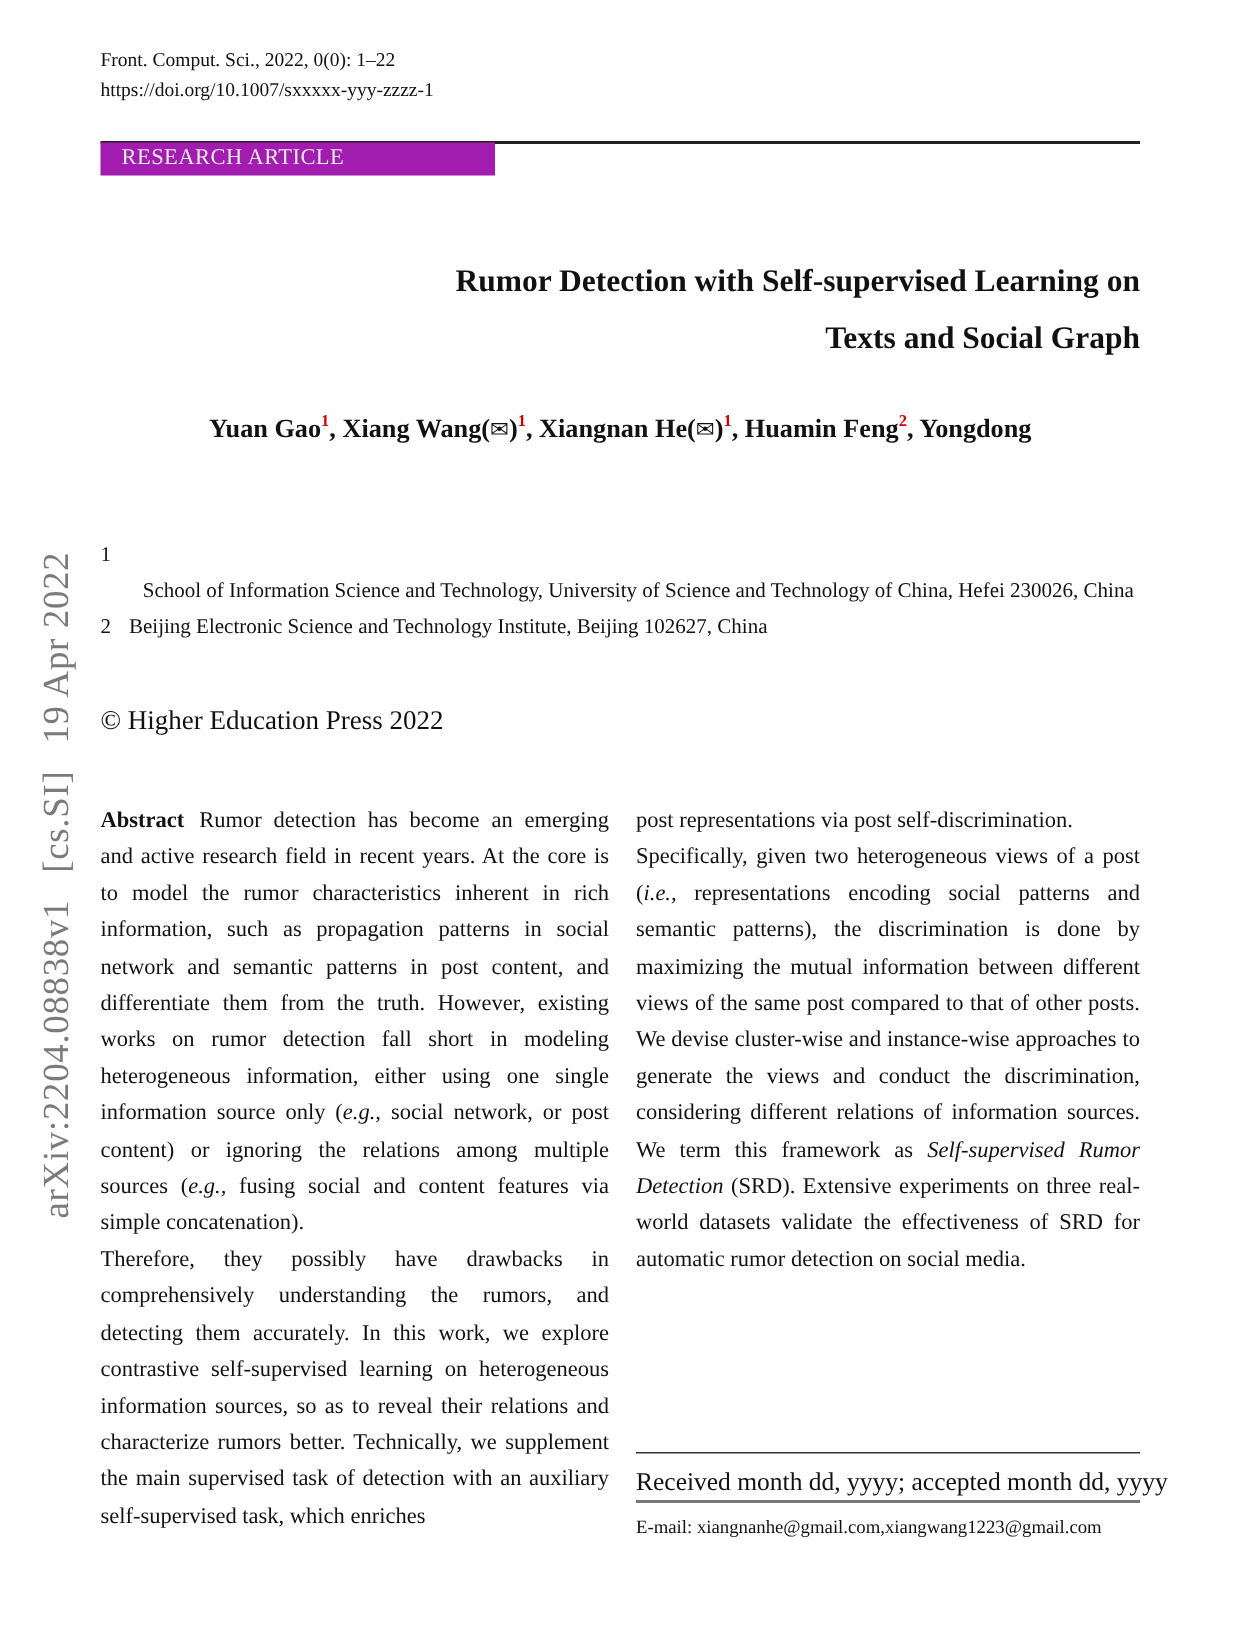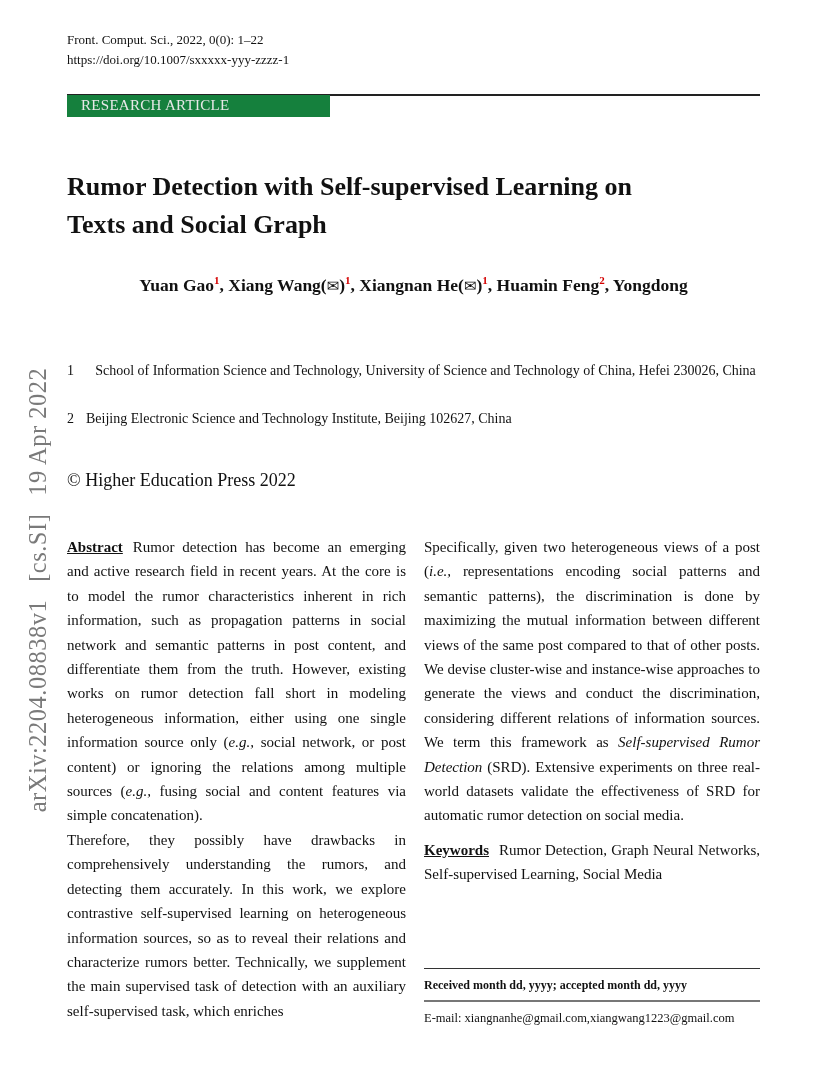--- a/index.html
+++ b/index.html
@@ -5,51 +5,51 @@
   html, body { margin: 0; padding: 0; background: #ffffff; }
   body {
     width: 827px; height: 1090px; position: relative; overflow: hidden;
     font-family: "Liberation Serif", "DejaVu Serif", serif; color: #111;
   }
   .abs { position: absolute; }
   .journal { left: 67px; top: 30px; font-size: 13px; line-height: 20px; }
   .journal div { white-space: nowrap; }
   .top-rule { left: 67px; top: 94px; width: 693px; height: 1.5px; background: #222; }
   .article-bar {
-    left: 67px; top: 95px; width: 263px; height: 22px; background: #15803d;
+    left: 67px; top: 95px; width: 263px; height: 22px; background: #a21caf;
   }
   .article-bar span {
     color: #e8e8e8; font-size: 15px; letter-spacing: 0.3px; position: absolute; left: 14px; top: 2px;
   }
   .title {
-    left: 67px; width: 693px; top: 168px; text-align: left;
-    font-weight: bold; font-size: 26px; line-height: 38px;
+    left: 67px; width: 693px; top: 168px; text-align: right;
+    font-weight: bold; font-size: 21px; line-height: 38px;
   }
   .authors {
     left: 67px; width: 693px; top: 270px; text-align: center;
     font-weight: bold; font-size: 17.5px; line-height: 30px;
   }
   .authors sup { color: #d40000; font-size: 11px; vertical-align: 7px; line-height: 0; }
   .envelope { font-weight: normal; font-size: 15px; }
   .affil { font-size: 14px; line-height: 22px; }
   .affil1 { left: 67px; width: 693px; top: 360px; }
   .affil1 .num { position: absolute; left: 0; top: 0; }
-  .affil1 .txt { display: block; padding-left: 24px; text-align: justify; text-align-last: center; }
+  .affil1 .txt { display: block; padding-left: 24px; text-align: justify; text-align-last: center; margin-top: 24px; }
   .affil2 { left: 67px; width: 693px; top: 408px; text-align: left; }
   .affil2 .num { margin-right: 12px; }
   .copyright { left: 67px; top: 470px; font-size: 18px; }
   .col { font-size: 15px; line-height: 24.4px; text-align: justify; }
   .col-left { left: 67px; width: 339px; top: 535px; }
   .col-right { left: 424px; width: 336px; top: 535px; }
   .col p { margin: 0; }
-  .lbl { font-weight: bold; margin-right: 10px; text-decoration: underline; }
+  .lbl { font-weight: bold; margin-right: 10px; }
   .kw { margin-top: 10px !important; }
   .foot-rule1 { left: 424px; width: 336px; top: 968px; height: 1px; background: #333; }
   .foot-rule2 { left: 424px; width: 336px; top: 1000px; height: 1.5px; background: #777; }
-  .received { left: 424px; top: 978px; font-size: 12px; white-space: nowrap; font-weight: bold; }
+  .received { left: 424px; top: 978px; font-size: 17px; white-space: nowrap; }
   .email { left: 424px; top: 1011px; font-size: 12.5px; white-space: nowrap; }
   .arxiv {
     left: 38px; top: 590px; font-size: 24.5px; color: #7a7a7a; white-space: nowrap;
     transform: translate(-50%, -50%) rotate(-90deg); transform-origin: center center;
     letter-spacing: 0.5px;
   }
   .arxiv .gap { display: inline-block; width: 18px; }
   i { font-style: italic; }
 </style>
 </head>
@@ -88,20 +88,20 @@
 </div>
 
 <div class="abs copyright">© Higher Education Press 2022</div>
 
 <div class="abs col col-left">
   <p><span class="lbl">Abstract</span><span>Rumor detection has become an emerging and active research field in recent years. At the core is to model the rumor characteristics inherent in rich information, such as propagation patterns in social network and semantic patterns in post content, and differentiate them from the truth. However, existing works on rumor detection fall short in modeling heterogeneous information, either using one single information source only (</span><i>e.g.,</i><span> social network, or post content) or ignoring the relations among multiple sources (</span><i>e.g.,</i><span> fusing social and content features via simple concatenation).</span></p>
   <p>Therefore, they possibly have drawbacks in comprehensively understanding the rumors, and detecting them accurately. In this work, we explore contrastive self-supervised learning on heterogeneous information sources, so as to reveal their relations and characterize rumors better. Technically, we supplement the main supervised task of detection with an auxiliary self-supervised task, which enriches</p>
 </div>
 
 <div class="abs col col-right">
+  <p>post representations via post self-discrimination.</p>
   <p><span>Specifically, given two heterogeneous views of a post (</span><i>i.e.,</i><span> representations encoding social patterns and semantic patterns), the discrimination is done by maximizing the mutual information between different views of the same post compared to that of other posts.  We devise cluster-wise and instance-wise approaches to generate the views and conduct the discrimination, considering different relations of information sources. We term this framework as </span><i>Self-supervised Rumor Detection</i><span> (SRD). Extensive experiments on three real-world datasets validate the effectiveness of SRD for automatic rumor detection on social media.</span></p>
-  <p class="kw" style="margin-top:12px"><span class="lbl">Keywords</span><span>Rumor Detection, Graph Neural Networks, Self-supervised Learning, Social Media</span></p>
 </div>
 
 <div class="abs foot-rule1"></div>
 <div class="abs received">Received month dd, yyyy; accepted month dd, yyyy</div>
 <div class="abs foot-rule2"></div>
 <div class="abs email">E-mail: xiangnanhe@gmail.com,xiangwang1223@gmail.com</div>
 
 </body></html>

